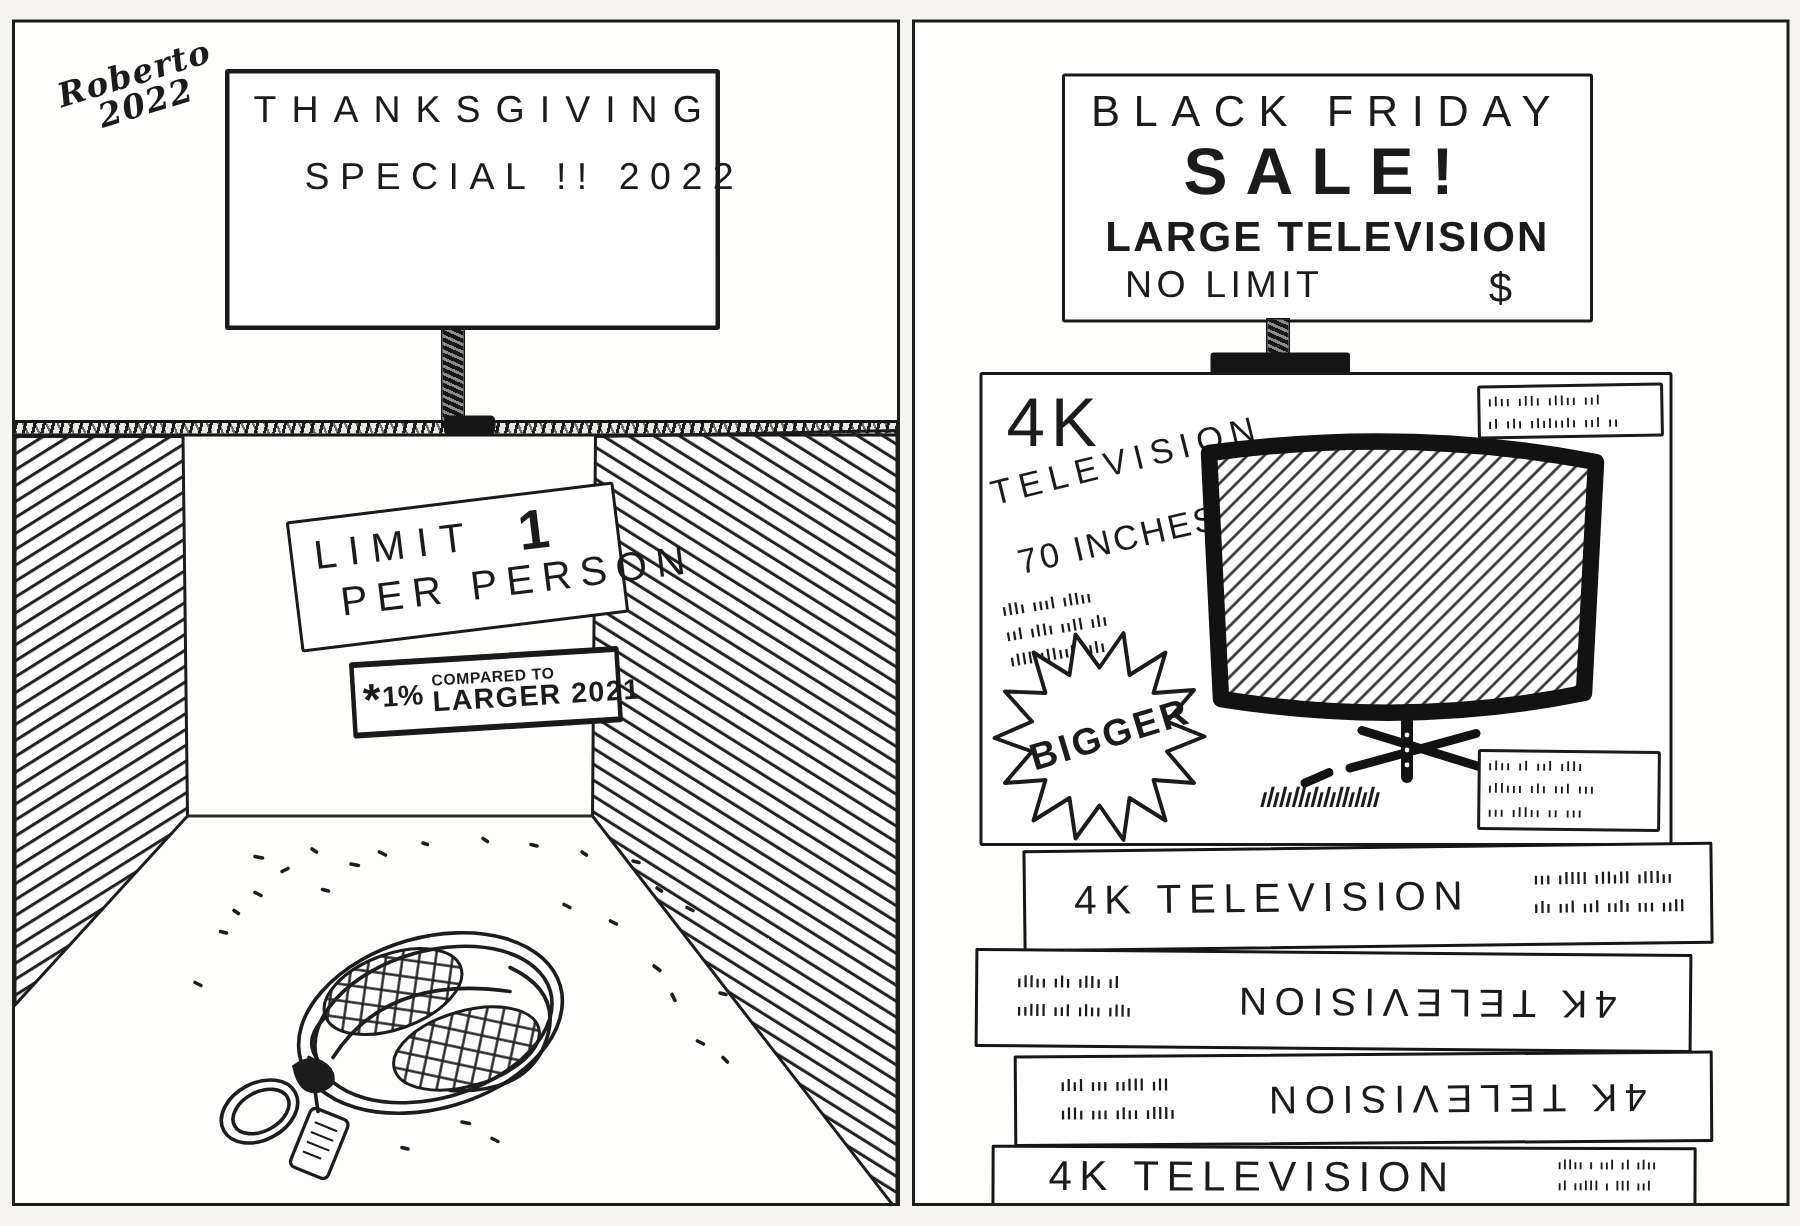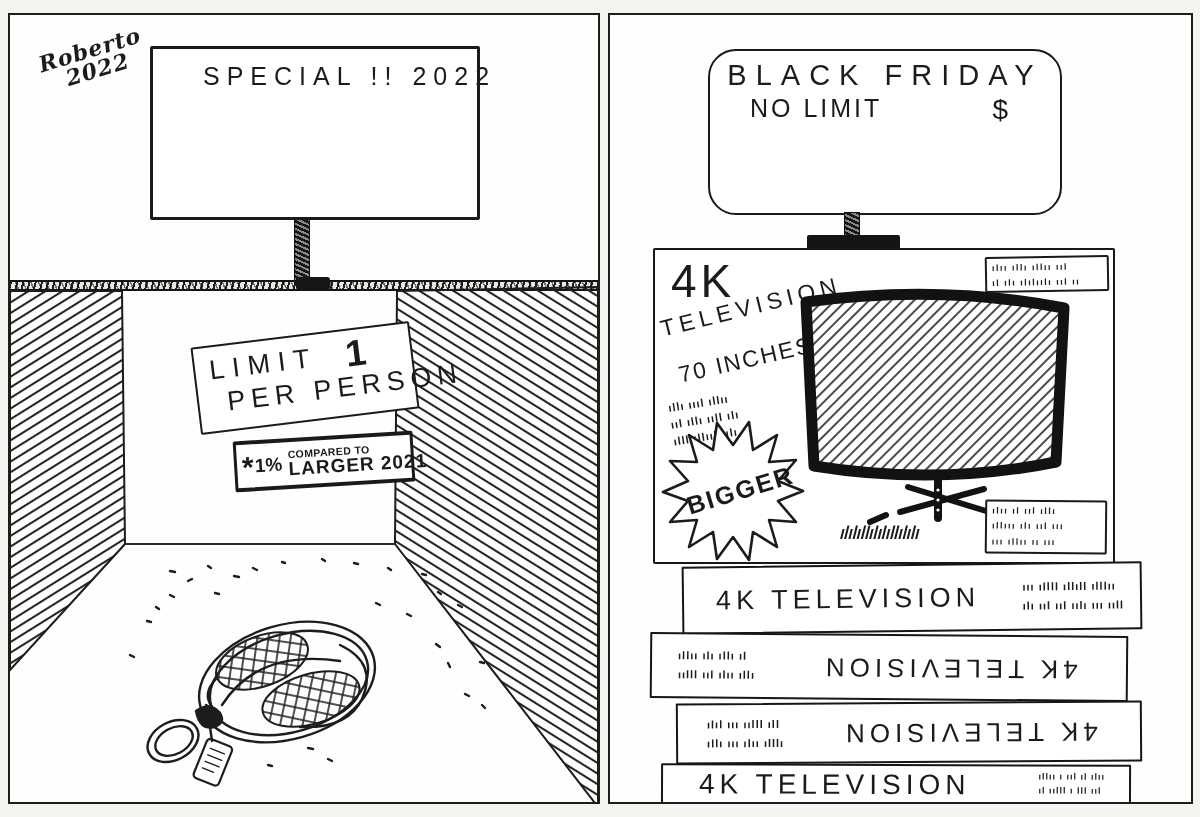--- a/index.html
+++ b/index.html
@@ -19,21 +19,21 @@
     font-family:"DejaVu Serif","Liberation Serif",serif;font-style:italic;font-weight:700;
     font-size:22px;letter-spacing:1px;line-height:.95;}
   .signature .sig2{margin-left:22px;}
 
   
   .sign{position:absolute;background:#fff;border:3px solid #1a1a1a;border-radius:2px;box-sizing:border-box;}
 
   
   .tsign{left:140px;top:31px;width:330px;height:174px;padding:10px 12px 6px 16px;}
   .t1{font-size:25px;font-weight:500;letter-spacing:10px;white-space:nowrap;}
-  .t2{font-size:25px;font-weight:500;letter-spacing:7px;padding-left:34px;margin-top:3px;white-space:nowrap;}
+  .t2{font-size:25px;font-weight:500;letter-spacing:7px;padding-left:34px;margin-top:16px;white-space:nowrap;}
   .t3{margin-top:16px;white-space:nowrap;}
   .t3 .large{font-size:55px;font-weight:900;letter-spacing:0;display:inline-block;transform:scaleX(.95);}
   .t3 .ast{font-size:40px;font-weight:900;position:relative;top:-18px;left:-2px;}
   .t3 .turkey{font-size:29px;font-weight:600;letter-spacing:2px;margin-left:4px;}
 
   
   .pole{position:absolute;background:repeating-linear-gradient(24deg,#161616 0 2.6px,#8a8a8a 2.6px 4.6px);
         border:1.5px solid #111;box-sizing:border-box;}
   .pole-left{left:284px;top:199px;width:16px;height:70px;}
   .rail{position:absolute;left:0;top:265px;width:100%;height:11px;
@@ -54,21 +54,21 @@
   
   .fsign{left:224px;top:421px;width:180px;height:51px;transform:rotate(-3.5deg);
          border-width:4px 3px;display:flex;align-items:center;padding:0 5px;}
   .fsign .fast{font-size:30px;font-weight:900;line-height:1;margin-top:2px;}
   .fsign .flead{font-size:19px;font-weight:700;margin-left:1px;white-space:nowrap;}
   .fsign .fcol{display:flex;flex-direction:column;margin-left:6px;line-height:1;}
   .fsign .ftop{font-size:10.5px;font-weight:700;letter-spacing:.4px;white-space:nowrap;}
   .fsign .fmain{font-size:19px;font-weight:700;letter-spacing:1px;white-space:nowrap;}
 
   
-  .bsign{left:98px;top:34px;width:354px;height:166px;border-width:2.5px;padding-top:8px;text-align:center;border-radius:28px;}
+  .bsign{left:98px;top:34px;width:354px;height:166px;border-width:2.5px;padding-top:8px;text-align:center;}
   .bsign .r1{font-size:29px;font-weight:500;letter-spacing:9px;white-space:nowrap;}
   .bsign .r2{font-size:44px;font-weight:900;letter-spacing:12px;margin-top:-2px;white-space:nowrap;}
   .bsign .r3{font-size:28px;font-weight:600;letter-spacing:1.5px;margin-top:2px;white-space:nowrap;}
   .bsign .r4{display:flex;justify-content:space-between;padding:0 52px 0 40px;margin-top:2px;gap:11px;}
   .bsign .r4a{font-size:25px;font-weight:500;letter-spacing:3px;}
   .bsign .r4b{font-size:28px;font-weight:500;}
   .pole-right{left:234px;top:197px;width:16px;height:28px;}
   .tvbase{position:absolute;left:197px;top:220px;width:93px;height:15px;background:#141414;border-radius:2px;}
   .tvnub{position:absolute;left:228px;top:233px;width:34px;height:9px;background:#141414;}
 
@@ -193,20 +193,21 @@
         <line x1="200" y1="712" x2="202" y2="726"></line>
       </g>
     </svg>
 
     <div class="signature">
       <div>Roberto</div>
       <div class="sig2">2022</div>
     </div>
 
     <div class="sign tsign">
+      <div class="t1">THANKSGIVING</div>
       <div class="t2">SPECIAL !! 2022</div>
     </div>
 
     <div class="sign lsign">
       <div class="l1">
         <span class="lw">LIMIT</span>
         <span class="lnum">1</span>
       </div>
       <div class="l2">PER PERSON</div>
     </div>
@@ -218,20 +219,22 @@
         <span class="ftop">COMPARED TO</span>
         <span class="fmain">LARGER 2021</span>
       </span>
     </div>
   </div>
 
   <div class="panel right">
 
     <div class="sign bsign">
       <div class="r1">BLACK FRIDAY</div>
+      <div class="r2">SALE!</div>
+      <div class="r3">LARGE TELEVISION</div>
       <div class="r4">
         <span class="r4a">NO LIMIT</span>
         <span class="r4b">$</span>
       </div>
     </div>
 
     <div class="pole pole-right"></div>
     <div class="tvbase"></div>
     <div class="tvnub"></div>
 

